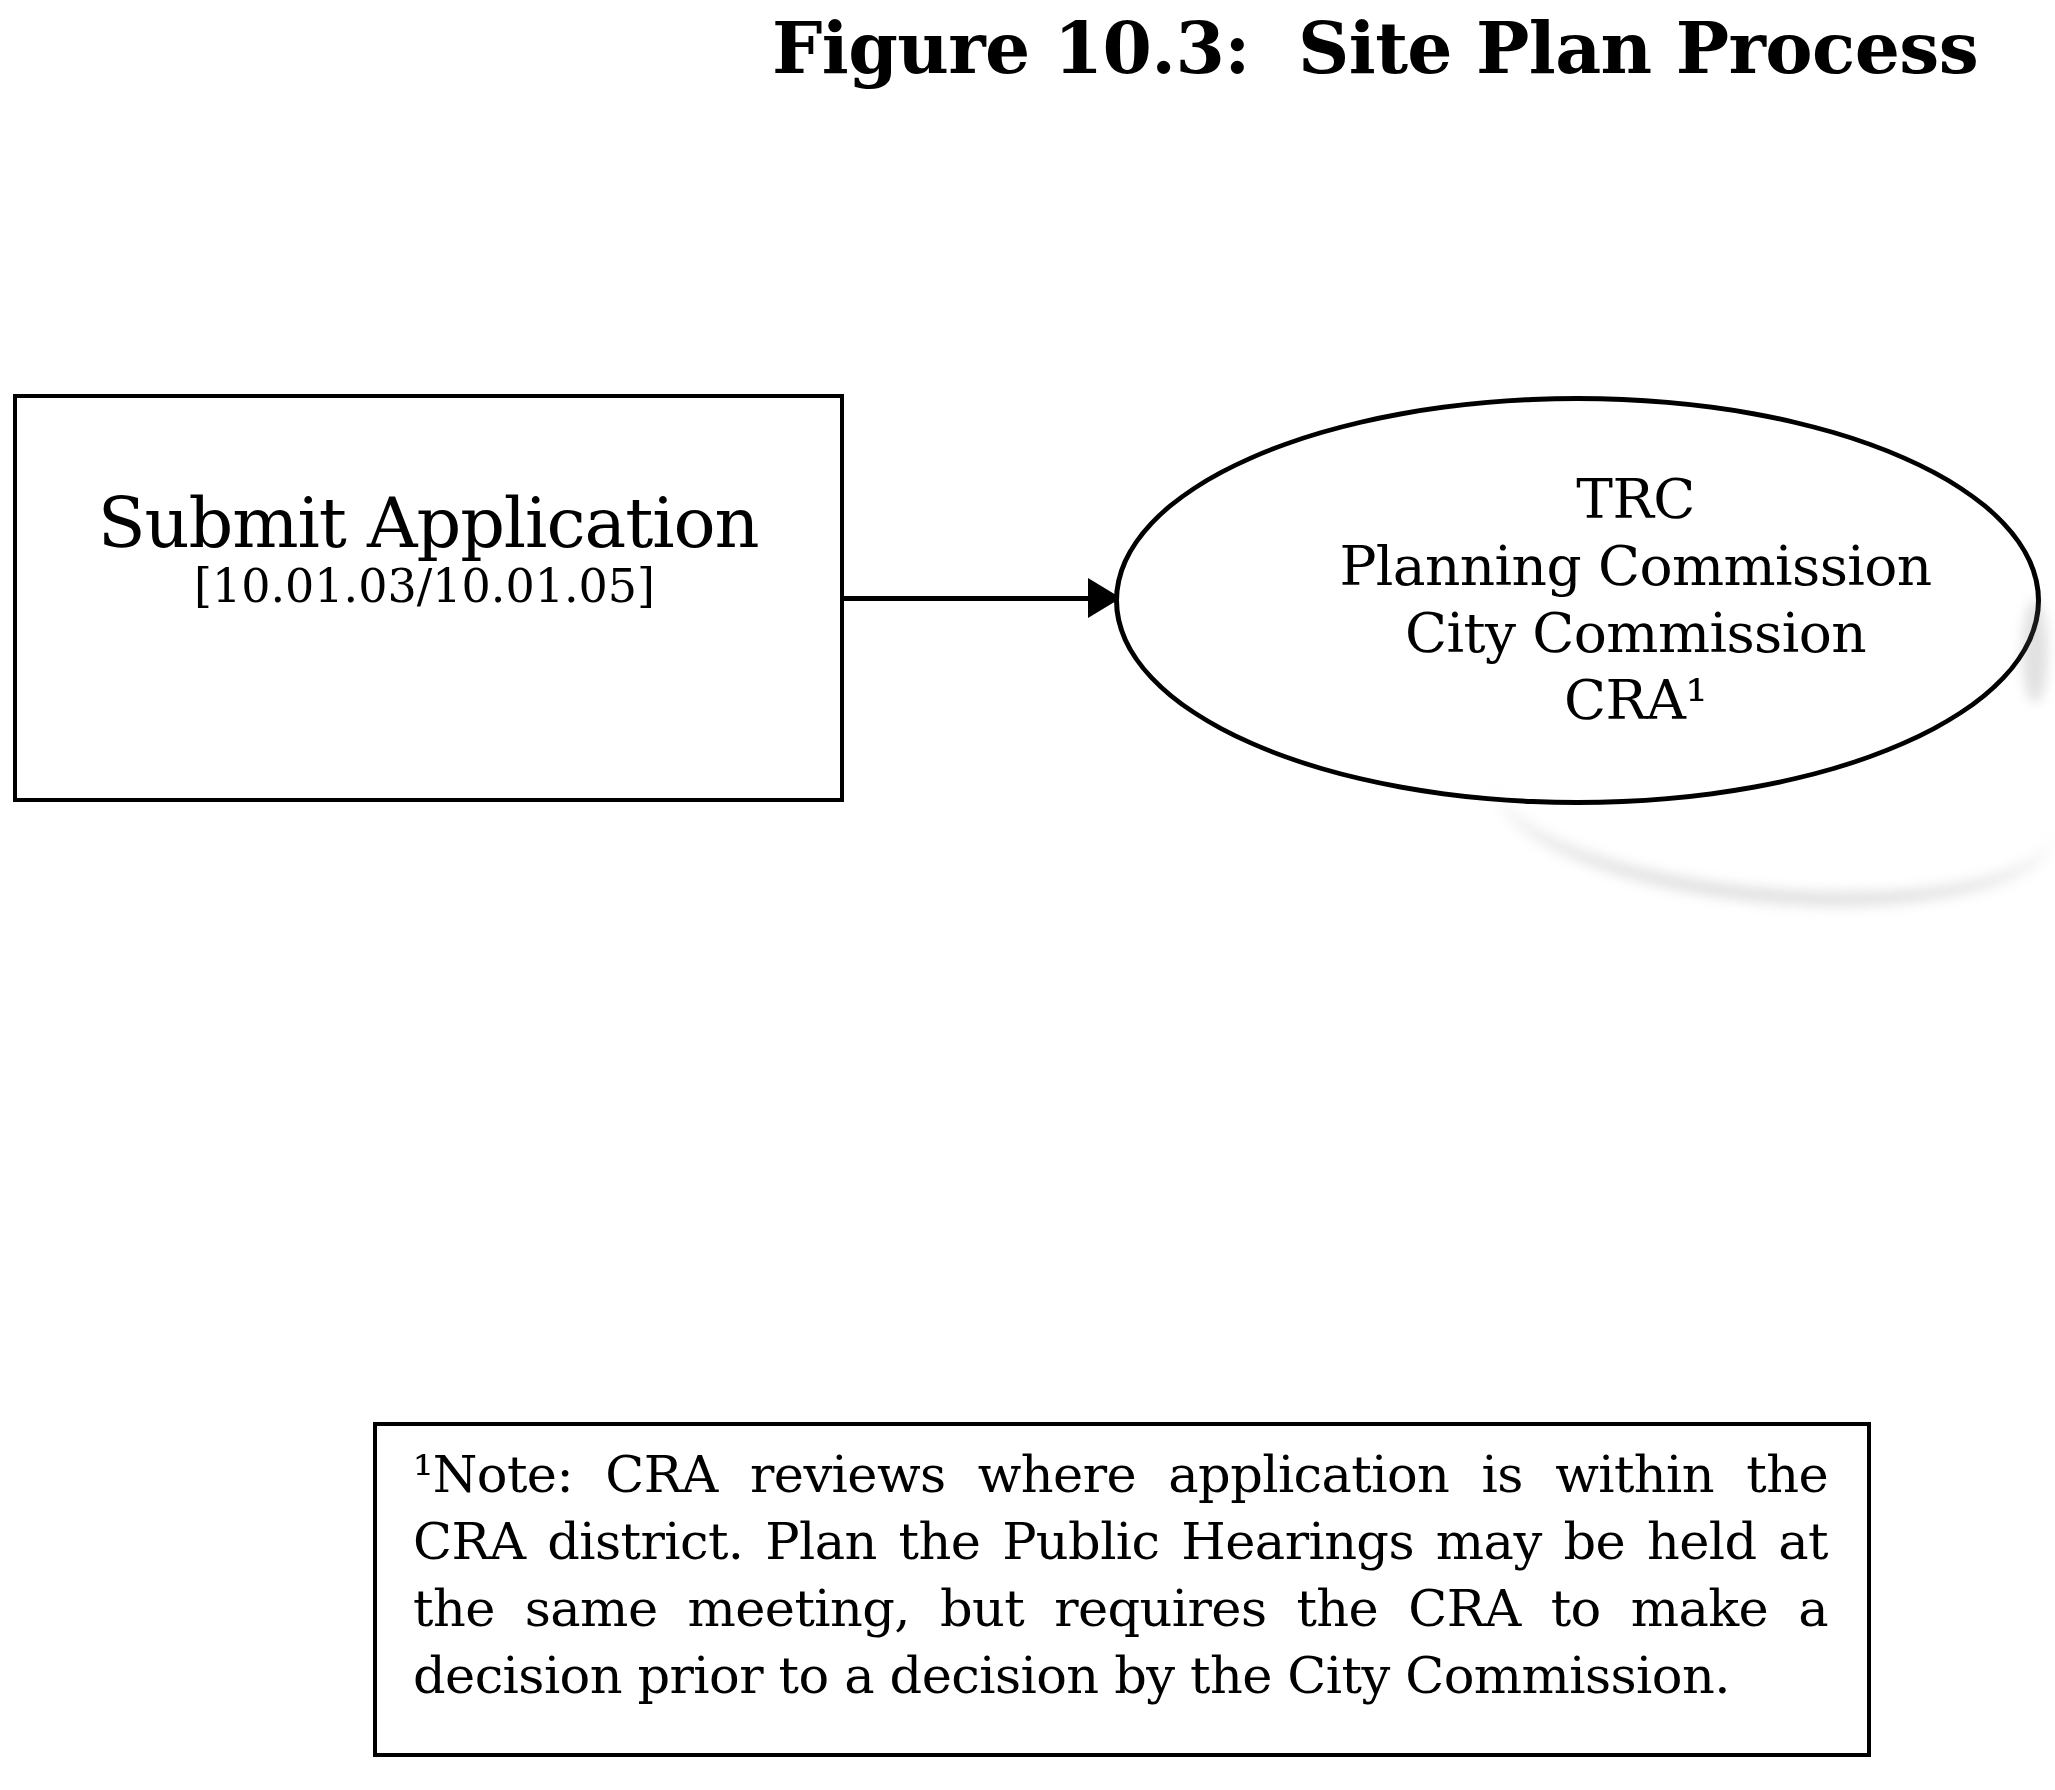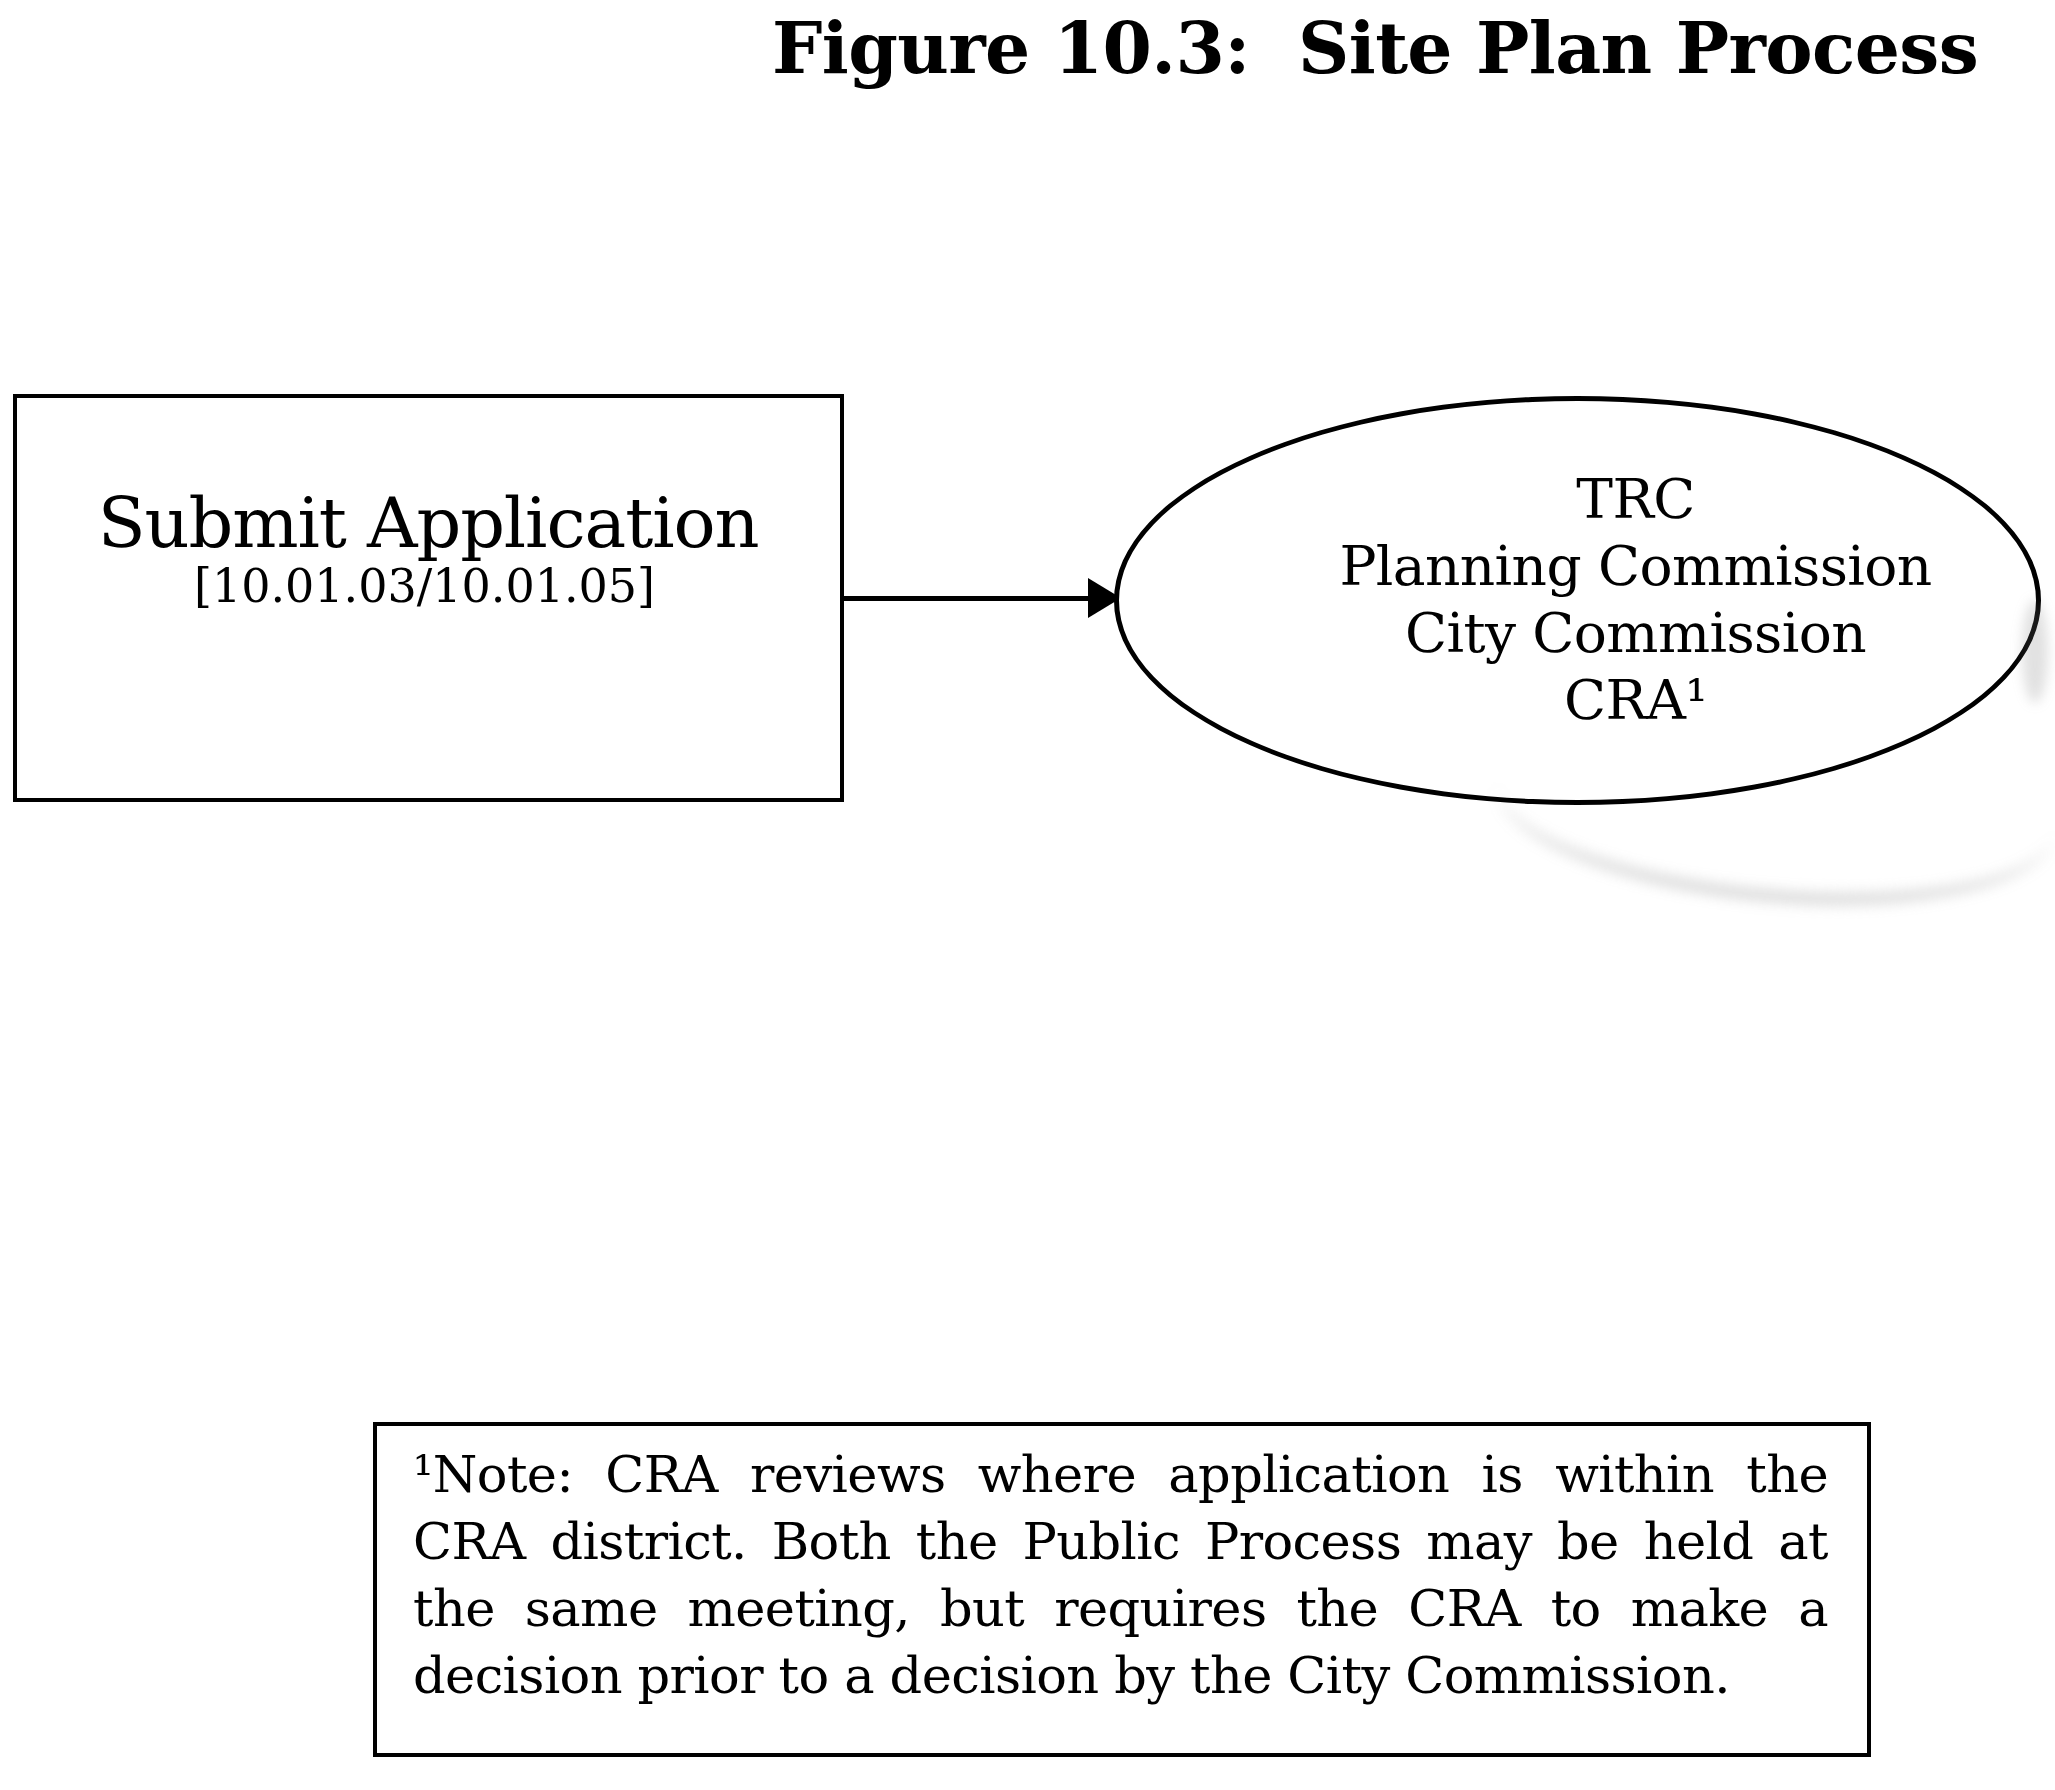--- a/index.html
+++ b/index.html
@@ -161,19 +161,19 @@
   <div class="review-ellipse-text">
     <div>TRC</div>
     <div>Planning Commission</div>
     <div>City Commission</div>
     <div>CRA¹</div>
   </div>
 
   <div class="note-box"></div>
   <div class="note-text">
     <div class="note-line">¹Note:  CRA reviews where application is within the</div>
-    <div class="note-line">CRA district.  Both the Public Process may be held at</div>
+    <div class="note-line">CRA district.  Plan the Public Hearings may be held at</div>
     <div class="note-line">the same meeting, but requires the CRA to make a</div>
     <div class="note-line last">decision prior to a decision by the City Commission.</div>
   </div>
 
 </div>
 
 
 </body></html>

